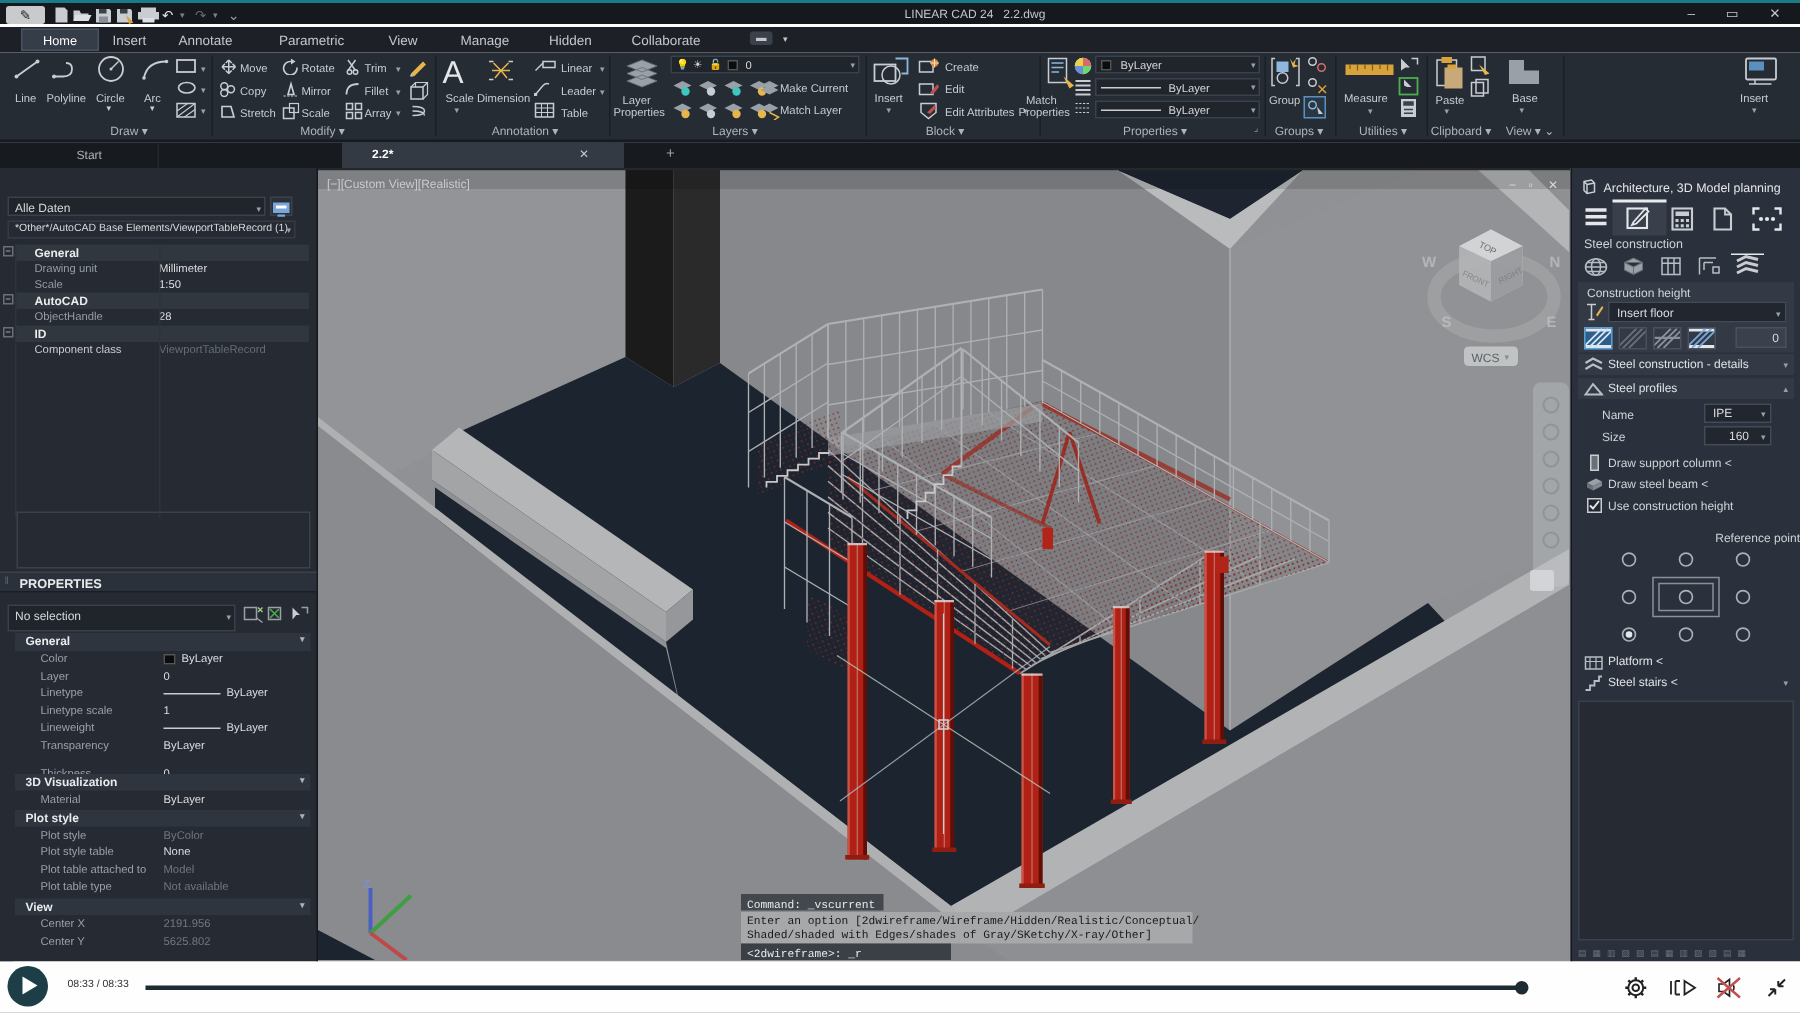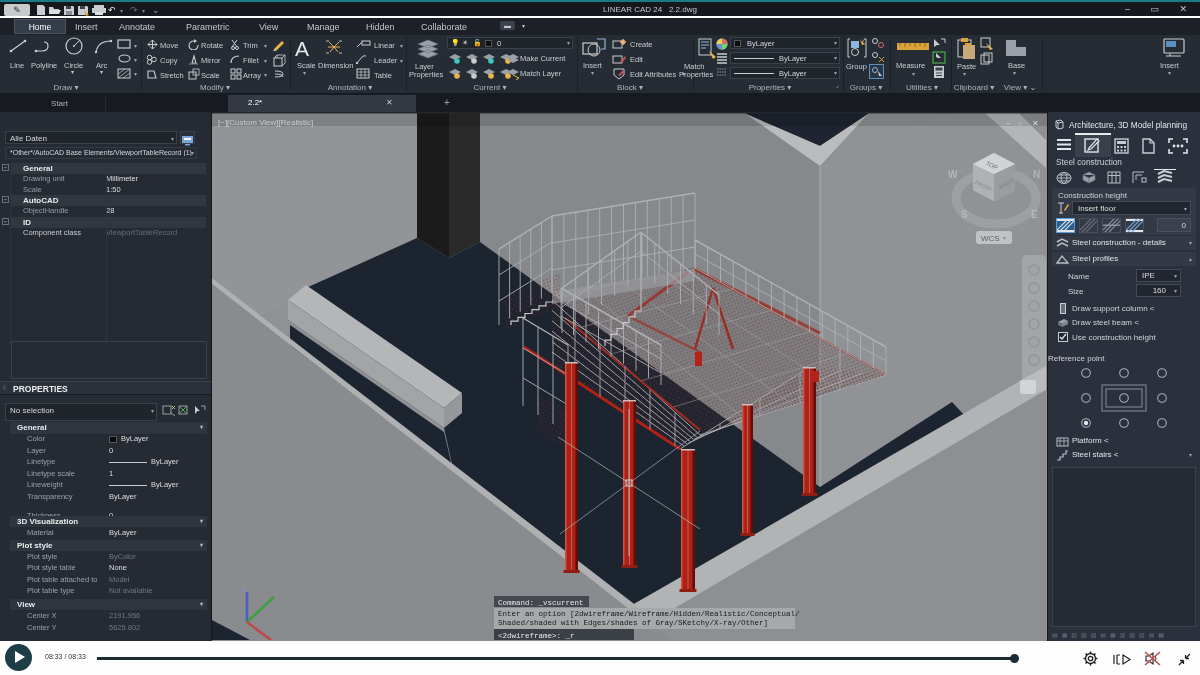--- a/index.html
+++ b/index.html
@@ -125,21 +125,21 @@
 <div class="ric" style="left:118px;top:19px;width:13px;height:9px"><svg width="13" height="9" viewBox="0 0 13 9">
         <ellipse cx="6.5" cy="4.5" rx="5.5" ry="3.5" fill="none" stroke="#c9cdd2" stroke-width="1.1"></ellipse>
       </svg></div>
 <div class="ric" style="left:117px;top:33px;width:14px;height:11px"><svg width="14" height="11" viewBox="0 0 14 11">
         <rect x="1" y="1" width="12" height="9" fill="none" stroke="#c9cdd2" stroke-width="1"></rect>
         <path d="M1 10 L13 1 M1 6 L8 1 M6 10 L13 5" stroke="#c9cdd2" stroke-width="0.7"></path>
       </svg></div>
 <div class="rlb" style="left:134px;top:7px;color:#9aa0a7;font-size:6px">▾</div>
 <div class="rlb" style="left:134px;top:21px;color:#9aa0a7;font-size:6px">▾</div>
 <div class="rlb" style="left:134px;top:35px;color:#9aa0a7;font-size:6px">▾</div>
-<div class="plabel" style="left:36px;width:60px">Draw ▾</div>
+<div class="plabel" style="left:56px;width:60px">Draw ▾</div>
 <div class="sep" style="left:141px"></div>
 <div class="ric" style="left:146px;top:4px;width:13px;height:11px"><svg width="13" height="11" viewBox="0 0 13 11">
         <path d="M6.5 1 L6.5 10 M2 5.5 L11 5.5 M6.5 1 L4.5 3 M6.5 1 L8.5 3 M6.5 10 L4.5 8 M6.5 10 L8.5 8 M2 5.5 L4 3.5 M2 5.5 L4 7.5 M11 5.5 L9 3.5 M11 5.5 L9 7.5" stroke="#c9cdd2" stroke-width="1"></path>
       </svg></div>
 <div class="rlb" style="left:160px;top:6px;color:#c9cdd2;font-size:7.5px">Move</div>
 <div class="ric" style="left:188px;top:4px;width:12px;height:11px"><svg width="12" height="11" viewBox="0 0 12 11">
         <path d="M10 6 A4.5 4.5 0 1 1 6 2" fill="none" stroke="#c9cdd2" stroke-width="1.1"></path>
         <path d="M6 0 L9 2 L6 4z" fill="#c9cdd2"></path>
       </svg></div>
 <div class="rlb" style="left:201px;top:6px;color:#c9cdd2;font-size:7.5px">Rotate</div>
@@ -272,21 +272,21 @@
       </svg></div>
 <div class="ric" style="left:505px;top:17px;width:16px;height:13px"><svg width="16" height="13" viewBox="0 0 16 13">
         <path d="M2 5 L8 2 L14 5 L8 8z M2 8 L8 5 L14 8 L8 11z" fill="#9aa0a7"></path>
       </svg></div>
 <div class="rlb" style="left:520px;top:19px;color:#c9cdd2;font-size:7.5px">Make Current</div>
 <div class="ric" style="left:505px;top:32px;width:16px;height:13px"><svg width="16" height="13" viewBox="0 0 16 13">
         <path d="M2 5 L8 2 L14 5 L8 8z" fill="#9aa0a7"></path>
         <path d="M8 8 L14 11 L11 13" fill="none" stroke="#e8b54c"></path>
       </svg></div>
 <div class="rlb" style="left:520px;top:34px;color:#c9cdd2;font-size:7.5px">Match Layer</div>
-<div class="plabel" style="left:455px;width:70px">Current ▾</div>
+<div class="plabel" style="left:455px;width:70px">Layers ▾</div>
 <div class="sep" style="left:577px"></div>
 <div class="ric" style="left:581px;top:2px;width:26px;height:22px"><svg width="26" height="22" viewBox="0 0 26 22">
         <rect x="2" y="6" width="14" height="11" fill="none" stroke="#c9cdd2" stroke-width="1.2"></rect>
         <circle cx="13" cy="13" r="6" fill="none" stroke="#c9cdd2"></circle>
         <path d="M16 2 L24 2 L24 12 L20 12" fill="none" stroke="#8fb6dd" stroke-width="1.2"></path>
       </svg></div>
 <div class="rlb" style="left:583px;top:26px;color:#c9cdd2;font-size:7.5px">Insert</div>
 <div class="rlb" style="left:591px;top:34px;color:#9aa0a7;font-size:6px">▾</div>
 <div class="ric" style="left:612px;top:3px;width:15px;height:12px"><svg width="15" height="12" viewBox="0 0 15 12">
         <rect x="1" y="3" width="9" height="7" fill="none" stroke="#c9cdd2"></rect>
@@ -417,21 +417,21 @@
         <rect x="3" y="4" width="10" height="6" fill="#5a8fc0"></rect>
         <path d="M7 16 L7 19 M3 19 L18 19" stroke="#c9cdd2"></path>
       </svg></div>
 <div class="rlb" style="left:1160px;top:26px;color:#c9cdd2;font-size:7.5px">Insert</div>
 <div class="rlb" style="left:1168px;top:34px;color:#9aa0a7;font-size:6px">▾</div>
 </div>
 
 <div id="doctabs">
   <div style="position:absolute;left:14px;top:1px;width:92px;height:16px;color:#aeb3ba;font-size:8px;text-align:center;line-height:15px;border-right:1px solid #23282f">Start</div>
   <div style="position:absolute;left:228px;top:0px;width:188px;height:17px;background:#333a44;color:#fff;font-size:8px;line-height:16px"> 
-      <span style="position:absolute;left:20px;font-weight:normal">2.2*</span> 
+      <span style="position:absolute;left:20px;font-weight:bold">2.2*</span> 
       <span style="position:absolute;left:158px;color:#c3c6ca">✕</span>
     </div>
   <div style="position:absolute;left:444px;top:2px;color:#9aa0a7;font-size:10px">+</div>
 </div>
 
 <div id="lstrip">
     <div style="position:absolute;left:2px;top:4px;color:#5b626b;font-size:7px">‖</div>
   </div>
 <div id="leftpanel">
 <div class="combo" style="left:5px;top:19px;width:172px;height:13px">
@@ -915,21 +915,21 @@
 <div style="position:absolute;left:9px;top:206px"><svg width="12" height="11" viewBox="0 0 12 11">
         <path d="M1 4 L7 1 L11 3 L5 6z" fill="#9aa0a7"></path>
         <path d="M1 4 L1 7 L5 9 L5 6z" fill="#6a7078"></path>
         <path d="M5 6 L11 3 L11 6 L5 9z" fill="#82888f"></path>
       </svg></div>
 <div class="rrow" style="left:24px;top:206px">Draw steel beam &lt;</div>
 <div style="position:absolute;left:10px;top:220px;width:10px;height:10px;border:1.3px solid #c9cdd2;background:#22262e"><svg width="8" height="8" viewBox="0 0 8 8">
         <path d="M1 4 L3 6 L7 1" stroke="#e4e6e9" fill="none" stroke-width="1.3"></path>
       </svg></div>
 <div class="rrow" style="left:24px;top:221px">Use construction height</div>
-<div class="rrow" style="left:0;top:242px;width:152px;text-align:left">Reference point</div>
+<div class="rrow" style="left:0;top:242px;width:152px;text-align:right">Reference point</div>
 <div style="position:absolute;left:26px;top:253px"><svg width="100" height="70" viewBox="0 0 100 70">
         <circle cx="12" cy="8" r="4.3" fill="none" stroke="#aab0b8" stroke-width="1.1"></circle>
         <circle cx="50" cy="8" r="4.3" fill="none" stroke="#aab0b8" stroke-width="1.1"></circle>
         <circle cx="88" cy="8" r="4.3" fill="none" stroke="#aab0b8" stroke-width="1.1"></circle>
         <circle cx="12" cy="33" r="4.3" fill="none" stroke="#aab0b8" stroke-width="1.1"></circle>
         <circle cx="50" cy="33" r="4.3" fill="none" stroke="#aab0b8" stroke-width="1.1"></circle>
         <circle cx="88" cy="33" r="4.3" fill="none" stroke="#aab0b8" stroke-width="1.1"></circle>
         <circle cx="12" cy="58" r="4.3" fill="none" stroke="#aab0b8" stroke-width="1.1"></circle>
         <circle cx="12" cy="58" r="2.2" fill="#e4e6e9"></circle>
         <circle cx="50" cy="58" r="4.3" fill="none" stroke="#aab0b8" stroke-width="1.1"></circle>

